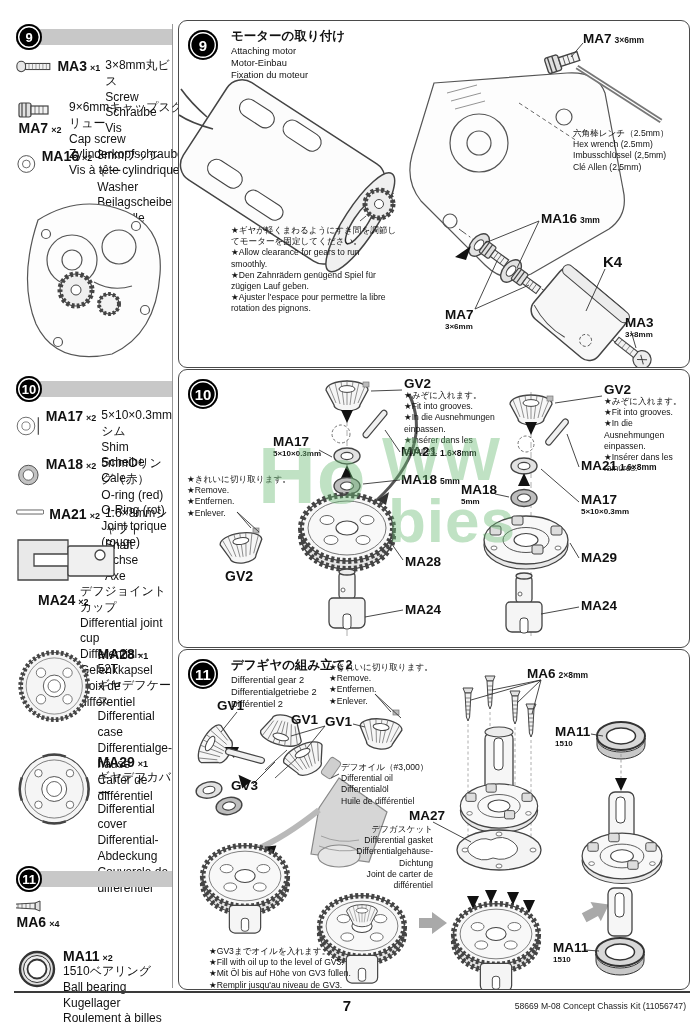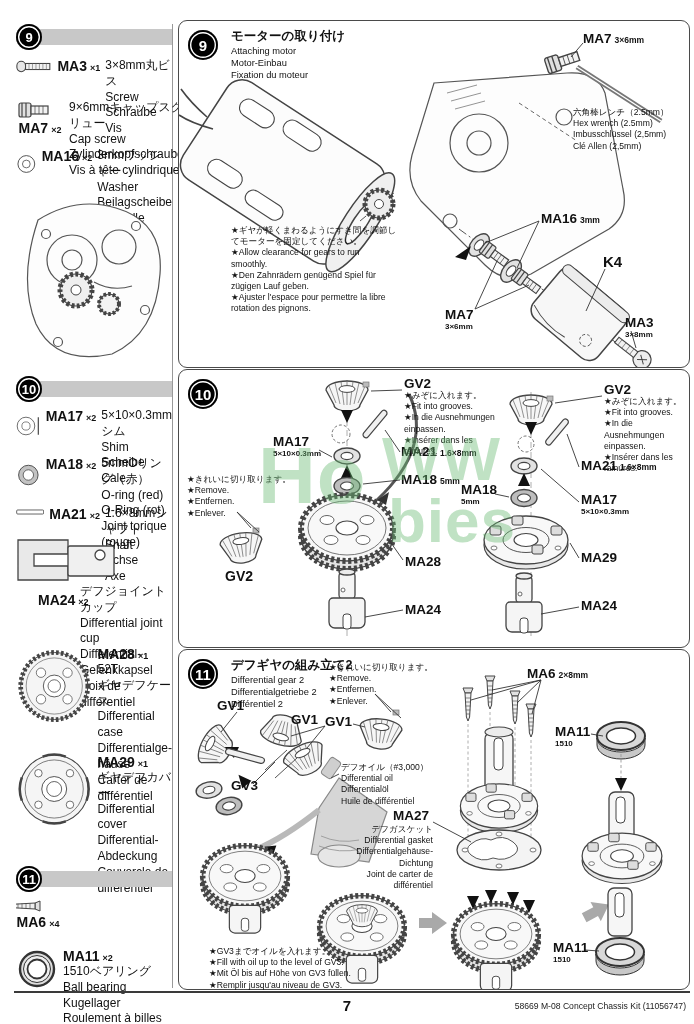--- a/index.html
+++ b/index.html
@@ -447,21 +447,21 @@
         <span>9</span>
       </div>
     <div class="boxhead" style="left:52px;top:8px;">
       <div class="jtitle">モーターの取り付け</div>
       <div class="ititle">Attaching motor
 Motor-Einbau
 Fixation du moteur</div>
     </div>
 
     <div class="plabel" style="left:404px;top:10px;"><span>MA7</span><span class="psize">3×6mm</span></div>
-    <div class="snote" style="left:394px;top:86px;">六角棒レンチ（2.5mm）
+    <div class="snote" style="left:394px;top:107px;">六角棒レンチ（2.5mm）
 Hex wrench (2.5mm)
 Imbusschlüssel (2,5mm)
 Clé Allen (2,5mm)</div>
     <div class="snote" style="left:12px;top:204px;width:222px;margin-left:40px;">★ギヤが軽くまわるようにすき間を調節し
 てモーターを固定してください。
 ★Allow clearance for gears to run
 smoothly.
 ★Den Zahnrädern genügend Spiel für
 zügigen Lauf geben.
 ★Ajuster l'espace pour permettre la libre
@@ -753,21 +753,21 @@
 ★Entfernen.
 ★Enlever.</div>
     <div class="plabel" style="left:38px;top:48px;">GV1</div>
     <div class="plabel" style="left:112px;top:62px;">GV1</div>
     <div class="plabel" style="left:146px;top:64px;">GV1</div>
     <div class="plabel" style="left:52px;top:128px;">GV3</div>
     <div class="snote" style="left:162px;top:112px;">デフオイル（#3,000）
 Differential oil
 Differentialöl
 Huile de différentiel</div>
-    <div class="plabel" style="left:164px;top:158px;width:86px;text-align:right;">MA27</div>
+    <div class="plabel" style="left:180px;top:158px;width:86px;text-align:right;">MA27</div>
     <div class="snote" style="left:132px;top:174px;width:122px;text-align:right;">デフガスケット
 Differential gasket
 Differentialgehäuse-
 Dichtung
 Joint de carter de
 différentiel</div>
     <div class="plabel" style="left:348px;top:16px;"><span>MA6</span><span class="psize">2×8mm</span></div>
     <div class="plabel" style="left:376px;top:74px;"><span>MA11</span><span class="psub">1510</span></div>
     <div class="plabel" style="left:374px;top:290px;"><span>MA11</span><span class="psub">1510</span></div>
     <div class="snote" style="left:30px;top:296px;">★GV3までオイルを入れます。

